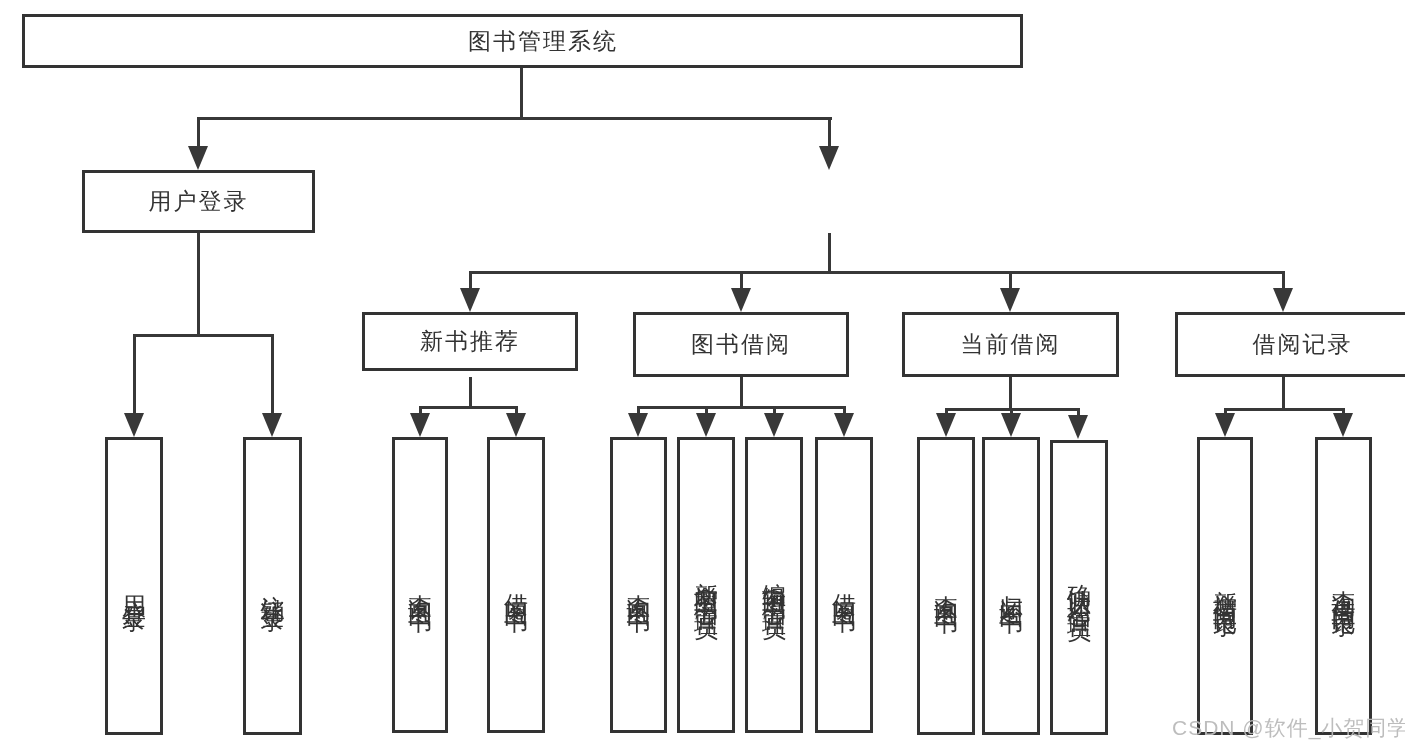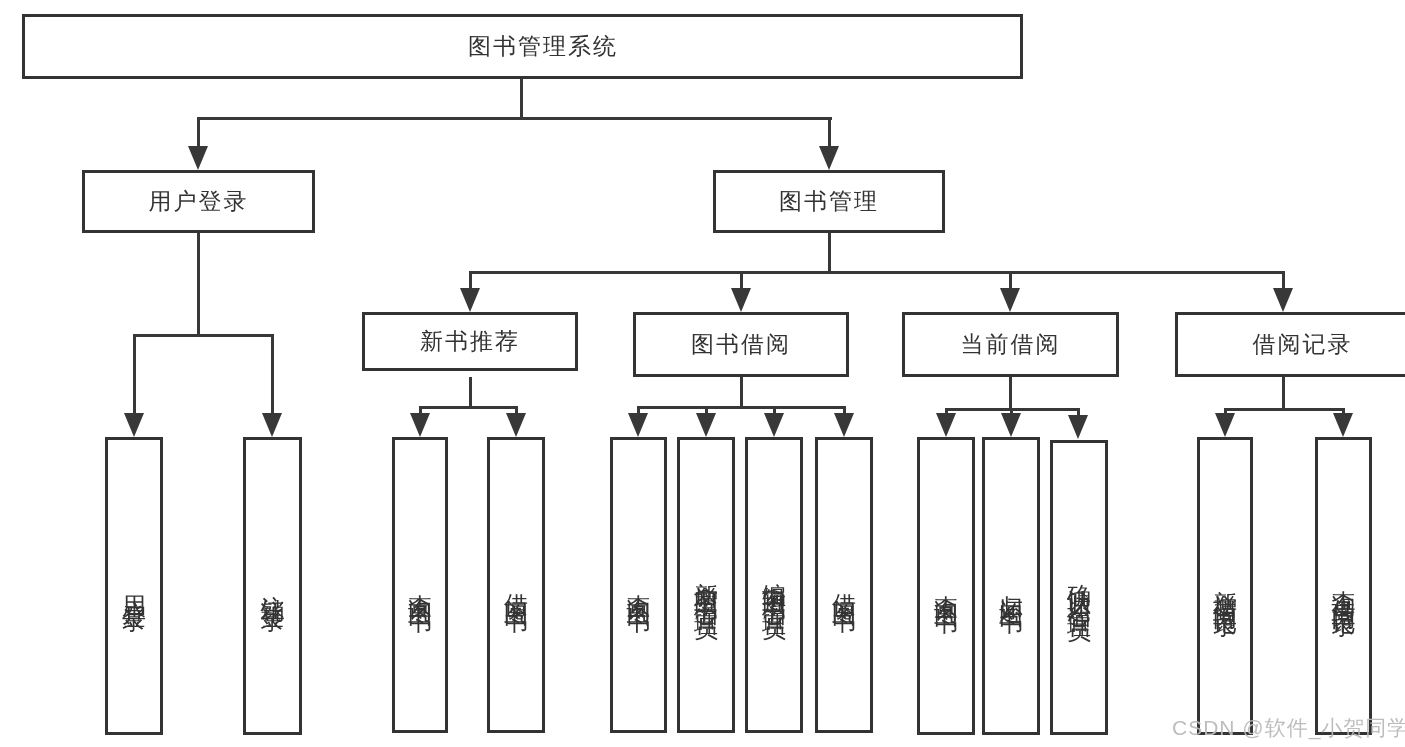--- a/index.html
+++ b/index.html
@@ -83,29 +83,26 @@
   <div class="arrow" style="left:1001px;top:413px;"></div>
   <div class="arrow" style="left:1068px;top:415px;"></div>
 
   <div class="line" style="left:1282px;top:377px;width:3px;height:33px;"></div>
   <div class="line" style="left:1224px;top:408px;width:120px;height:3px;"></div>
   <div class="line" style="left:1224px;top:408px;width:3px;height:8px;"></div>
   <div class="line" style="left:1342px;top:408px;width:3px;height:8px;"></div>
   <div class="arrow" style="left:1215px;top:413px;"></div>
   <div class="arrow" style="left:1333px;top:413px;"></div>
 
-  <div class="box hbox" style="left:22px;top:14px;width:1001px;height:65px;padding-left:41px;">
+  <div class="box hbox" style="left:22px;top:14px;width:1001px;height:54px;padding-left:41px;">
     <span>图书管理系统</span>
   </div>
 
   <div class="box hbox" style="left:82px;top:170px;width:233px;height:63px;">
     <span>用户登录</span>
-  </div>
-  <div class="box hbox" style="left:713px;top:170px;width:232px;height:63px;">
-    <span>图书管理</span>
   </div>
 
   <div class="box hbox" style="left:362px;top:312px;width:216px;height:59px;">
     <span>新书推荐</span>
   </div>
   <div class="box hbox" style="left:902px;top:312px;width:217px;height:65px;">
     <span>当前借阅</span>
   </div>
   <div class="box hbox" style="left:633px;top:312px;width:216px;height:65px;">
     <span>图书借阅</span>

